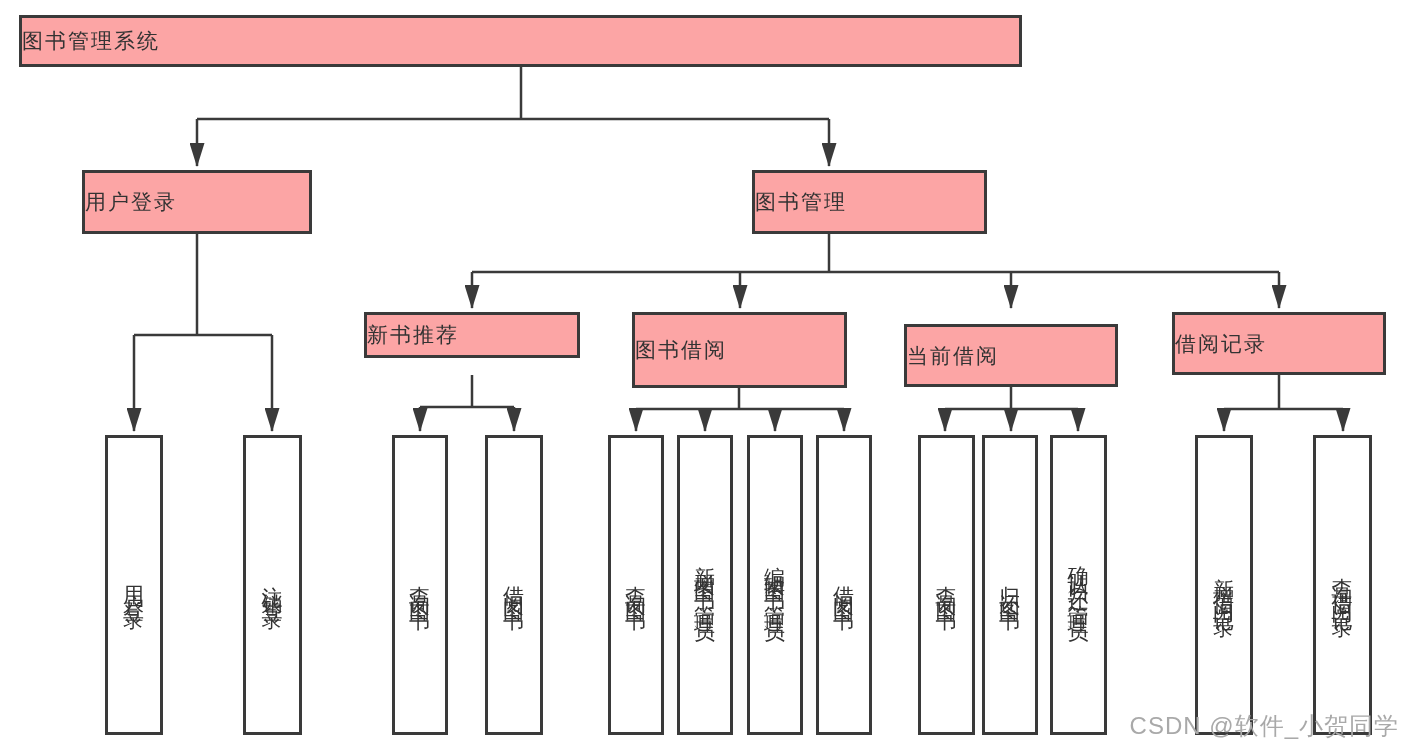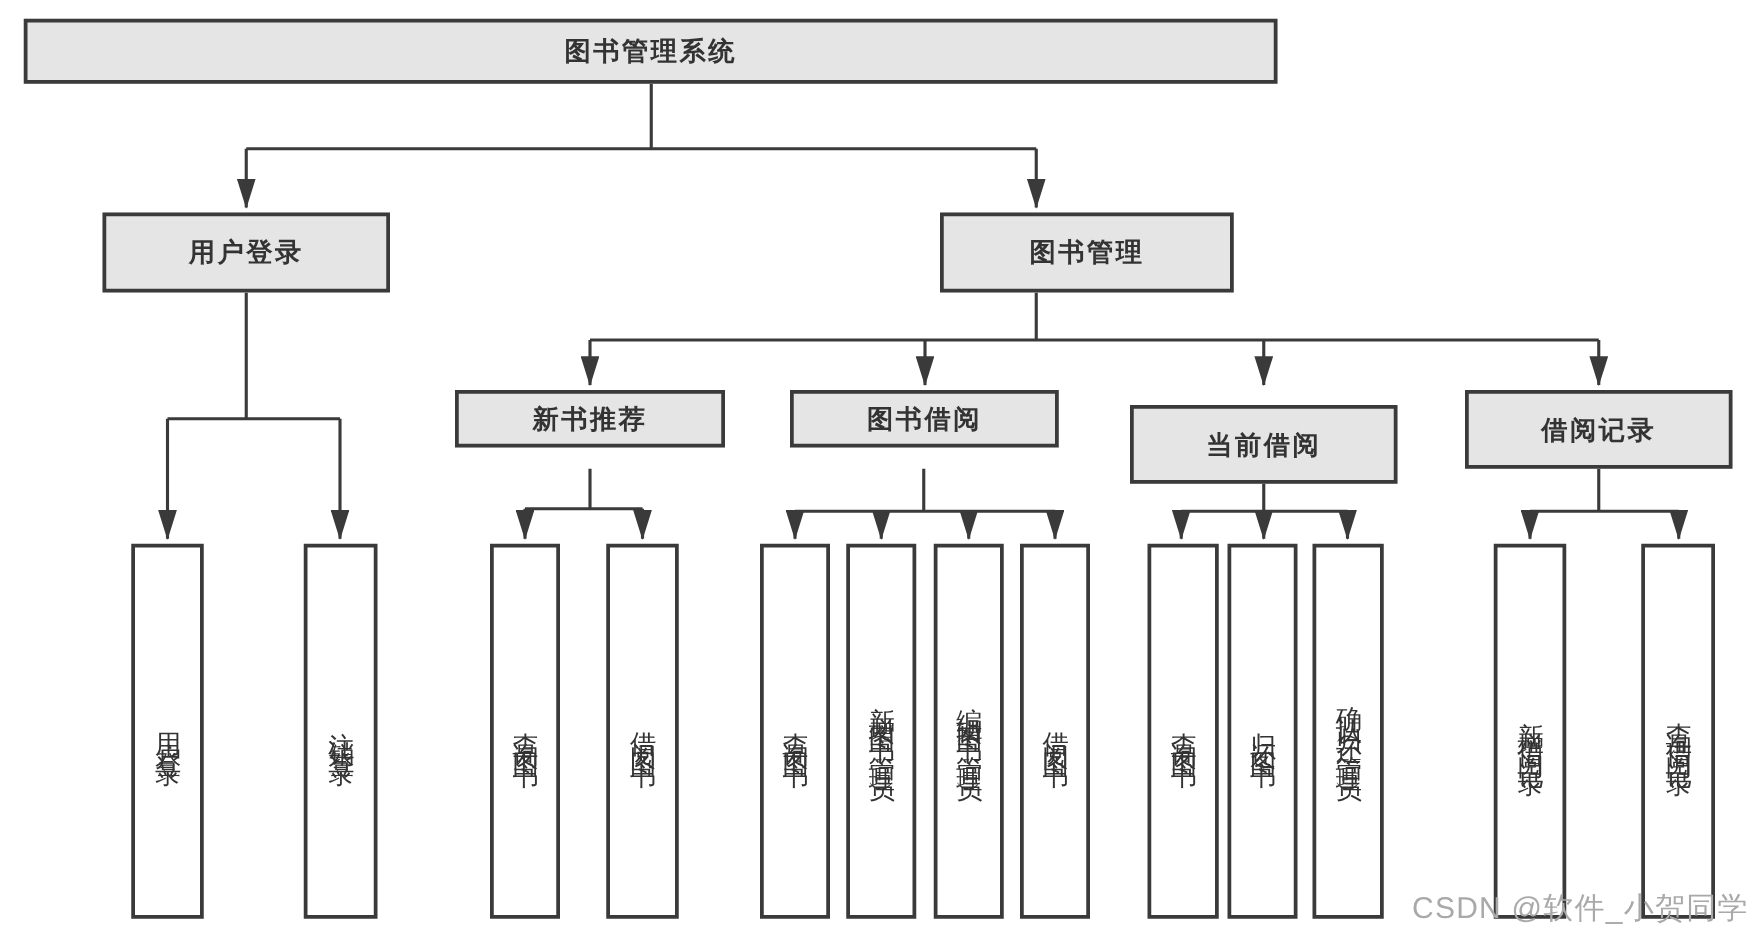--- a/index.html
+++ b/index.html
@@ -2,23 +2,23 @@
 <html><head>
 <meta charset="utf-8">
 <style>
   html,body{margin:0;padding:0;background:#ffffff;}
   .stage{
     position:relative;width:1405px;height:747px;background:#ffffff;overflow:hidden;
     font-family:"Liberation Sans","DejaVu Sans",sans-serif;
   }
   .connectors{position:absolute;left:0;top:0;pointer-events:none;}
   .hnode{
-    position:absolute;box-sizing:border-box;background:#e5e5e5;
-    border:3px solid #3a3a3a;display:flex;align-items:center;justify-content:center;
-    font-size:21px;letter-spacing:2px;color:#333333;white-space:nowrap;font-weight:bold;
+    position:absolute;box-sizing:border-box;background:#fca5a5;
+    border:3px solid #3a3a3a;display:flex;align-items:center;
+    font-size:21px;letter-spacing:2px;color:#333333;white-space:nowrap;
   }
   .vnode{
     position:absolute;box-sizing:border-box;background:#ffffff;height:300px;top:435px;
     border:3px solid #3a3a3a;display:flex;align-items:center;justify-content:center;
   }
   .vtext{
     writing-mode:vertical-rl;text-orientation:mixed;
     font-size:21px;letter-spacing:8px;color:#333333;line-height:1;
   }
   .watermark{
@@ -88,21 +88,21 @@
   <div class="hnode" style="left:82px;top:170px;width:230px;height:64px;">
     <span>用户登录</span>
   </div>
   <div class="hnode" style="left:752px;top:170px;width:235px;height:64px;">
     <span>图书管理</span>
   </div>
 
   <div class="hnode" style="left:364px;top:312px;width:216px;height:46px;">
     <span>新书推荐</span>
   </div>
-  <div class="hnode" style="left:632px;top:312px;width:215px;height:46px;">
+  <div class="hnode" style="left:632px;top:312px;width:215px;height:76px;">
     <span>图书借阅</span>
   </div>
   <div class="hnode" style="left:904px;top:324px;width:214px;height:63px;">
     <span>当前借阅</span>
   </div>
   <div class="hnode" style="left:1172px;top:312px;width:214px;height:63px;">
     <span>借阅记录</span>
   </div>
 
   <div class="vnode" style="left:105px;width:58px;">

